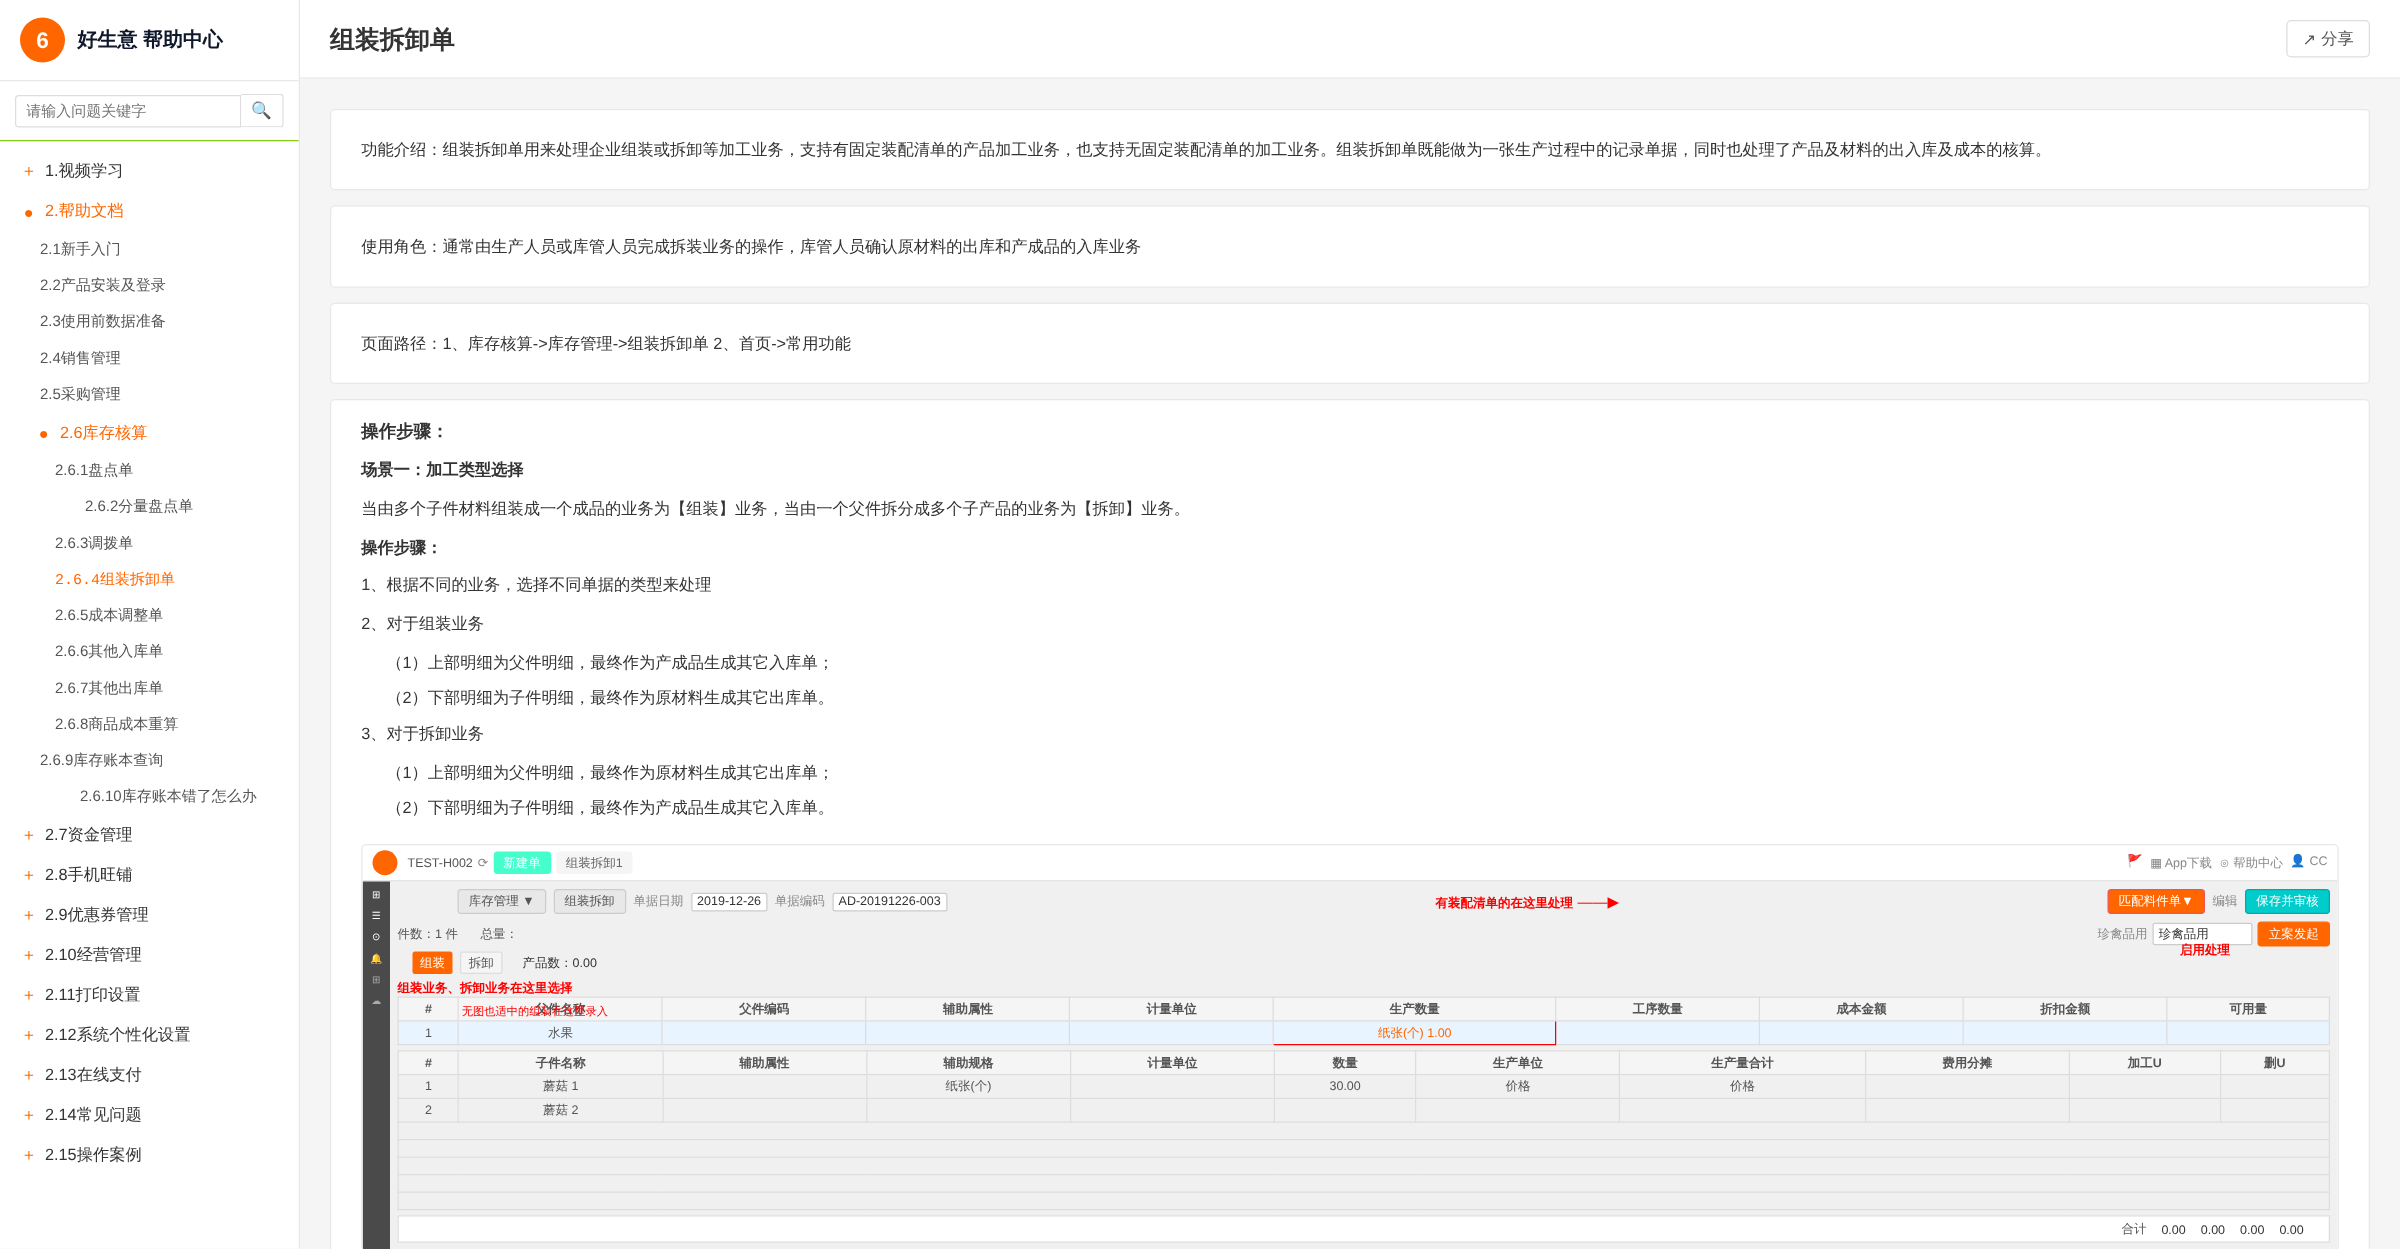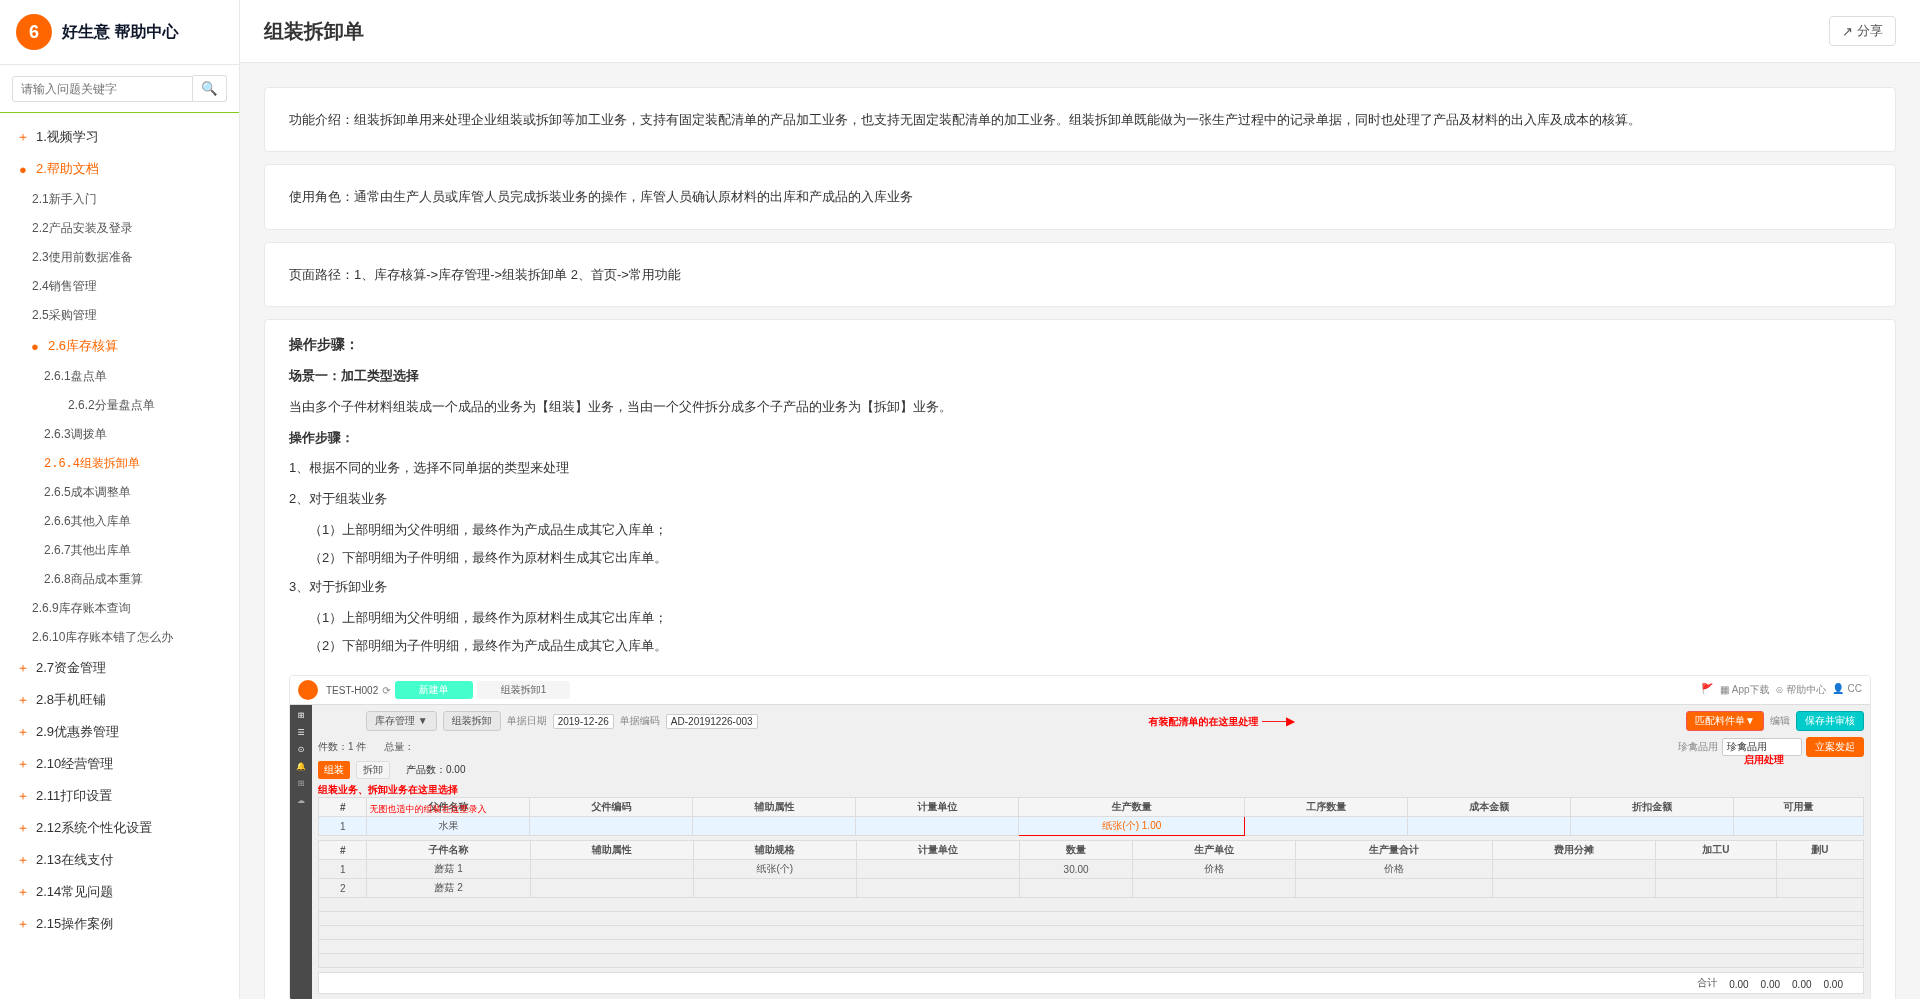--- a/index.html
+++ b/index.html
@@ -181,38 +181,38 @@
     .ss-topbar {
       background: #fff;
       border-bottom: 1px solid #ddd;
       display: flex;
       align-items: center;
       padding: 4px 8px;
       font-size: 11px;
       gap: 8px;
     }
     .ss-logo { width: 20px; height: 20px; background: #f60; border-radius: 50%; flex-shrink: 0; }
-    .ss-tab { background: #f5f5f5; border-radius: 3px; padding: 2px 24px; font-size: 10px; color: #666; }
+    .ss-tab { background: #f5f5f5; border-radius: 3px; padding: 2px 8px; font-size: 10px; color: #666; }
     .ss-tab.active-tab { background: #4fc; color: #fff; }
     .ss-toolbar { display: flex; align-items: center; gap: 6px; margin-bottom: 6px; flex-wrap: wrap; margin-left: 48px; }
     .ss-btn { padding: 2px 8px; border-radius: 3px; font-size: 10px; cursor: default; }
     .ss-btn-gray { background: #e8e8e8; color: #555; border: 1px solid #ccc; }
     .ss-btn-orange { background: #f60; color: #fff; border: 1px solid #f60; }
     .ss-btn-teal { background: #0cc; color: #fff; border: 1px solid #0aa; }
     .ss-field { border: 1px solid #ccc; border-radius: 2px; padding: 1px 4px; font-size: 10px; background: #fff; }
     .ss-table { width: 100%; border-collapse: collapse; font-size: 10px; margin-top: 4px; }
     .ss-table th { background: #f5f5f5; border: 1px solid #ddd; padding: 2px 4px; text-align: center; color: #555; }
     .ss-table td { border: 1px solid #ddd; padding: 2px 4px; text-align: center; color: #555; }
     .ss-row-highlight { background: #e8f4ff; }
     .annotation {
       font-size: 10px;
       color: red;
       font-weight: bold;
     }
-    .orange-bg-row { background: #f60; color: #fff; padding: 2px 6px; border-radius: 2px; font-size: 10px; }
+    .orange-bg-row { background: #f60; color: #fff; padding: 2px 6px; border-radius: 2px; font-size: 10px; margin-left: 12px; }
   </style>
 </head>
 <body>
 
 <div class="sidebar">
   <div class="sidebar-logo">
     <div class="logo-icon">
       <span>6</span>
     </div>
     <div class="logo-text">好生意 帮助中心</div>
@@ -244,21 +244,21 @@
     </div>
     <a class="sub-nav-item" style="padding-left:44px;">2.6.1盘点单</a>
     <a class="sub-nav-item" style="padding-left:68px;">2.6.2分量盘点单</a>
     <a class="sub-nav-item" style="padding-left:44px;">2.6.3调拨单</a>
     <a class="sub-nav-item active" style="padding-left:44px;">2.6.4组装拆卸单</a>
     <a class="sub-nav-item" style="padding-left:44px;">2.6.5成本调整单</a>
     <a class="sub-nav-item" style="padding-left:44px;">2.6.6其他入库单</a>
     <a class="sub-nav-item" style="padding-left:44px;">2.6.7其他出库单</a>
     <a class="sub-nav-item" style="padding-left:44px;">2.6.8商品成本重算</a>
     <a class="sub-nav-item" style="">2.6.9库存账本查询</a>
-    <a class="sub-nav-item" style="padding-left:32px;">2.6.10库存账本错了怎么办</a>
+    <a class="sub-nav-item" style="padding-left:64px;">2.6.10库存账本错了怎么办</a>
 
     <div class="nav-item">
       <span class="icon plus-icon">＋</span>
       <span>2.7资金管理</span>
     </div>
     <div class="nav-item">
       <span class="icon plus-icon">＋</span>
       <span>2.8手机旺铺</span>
     </div>
     <div class="nav-item">

